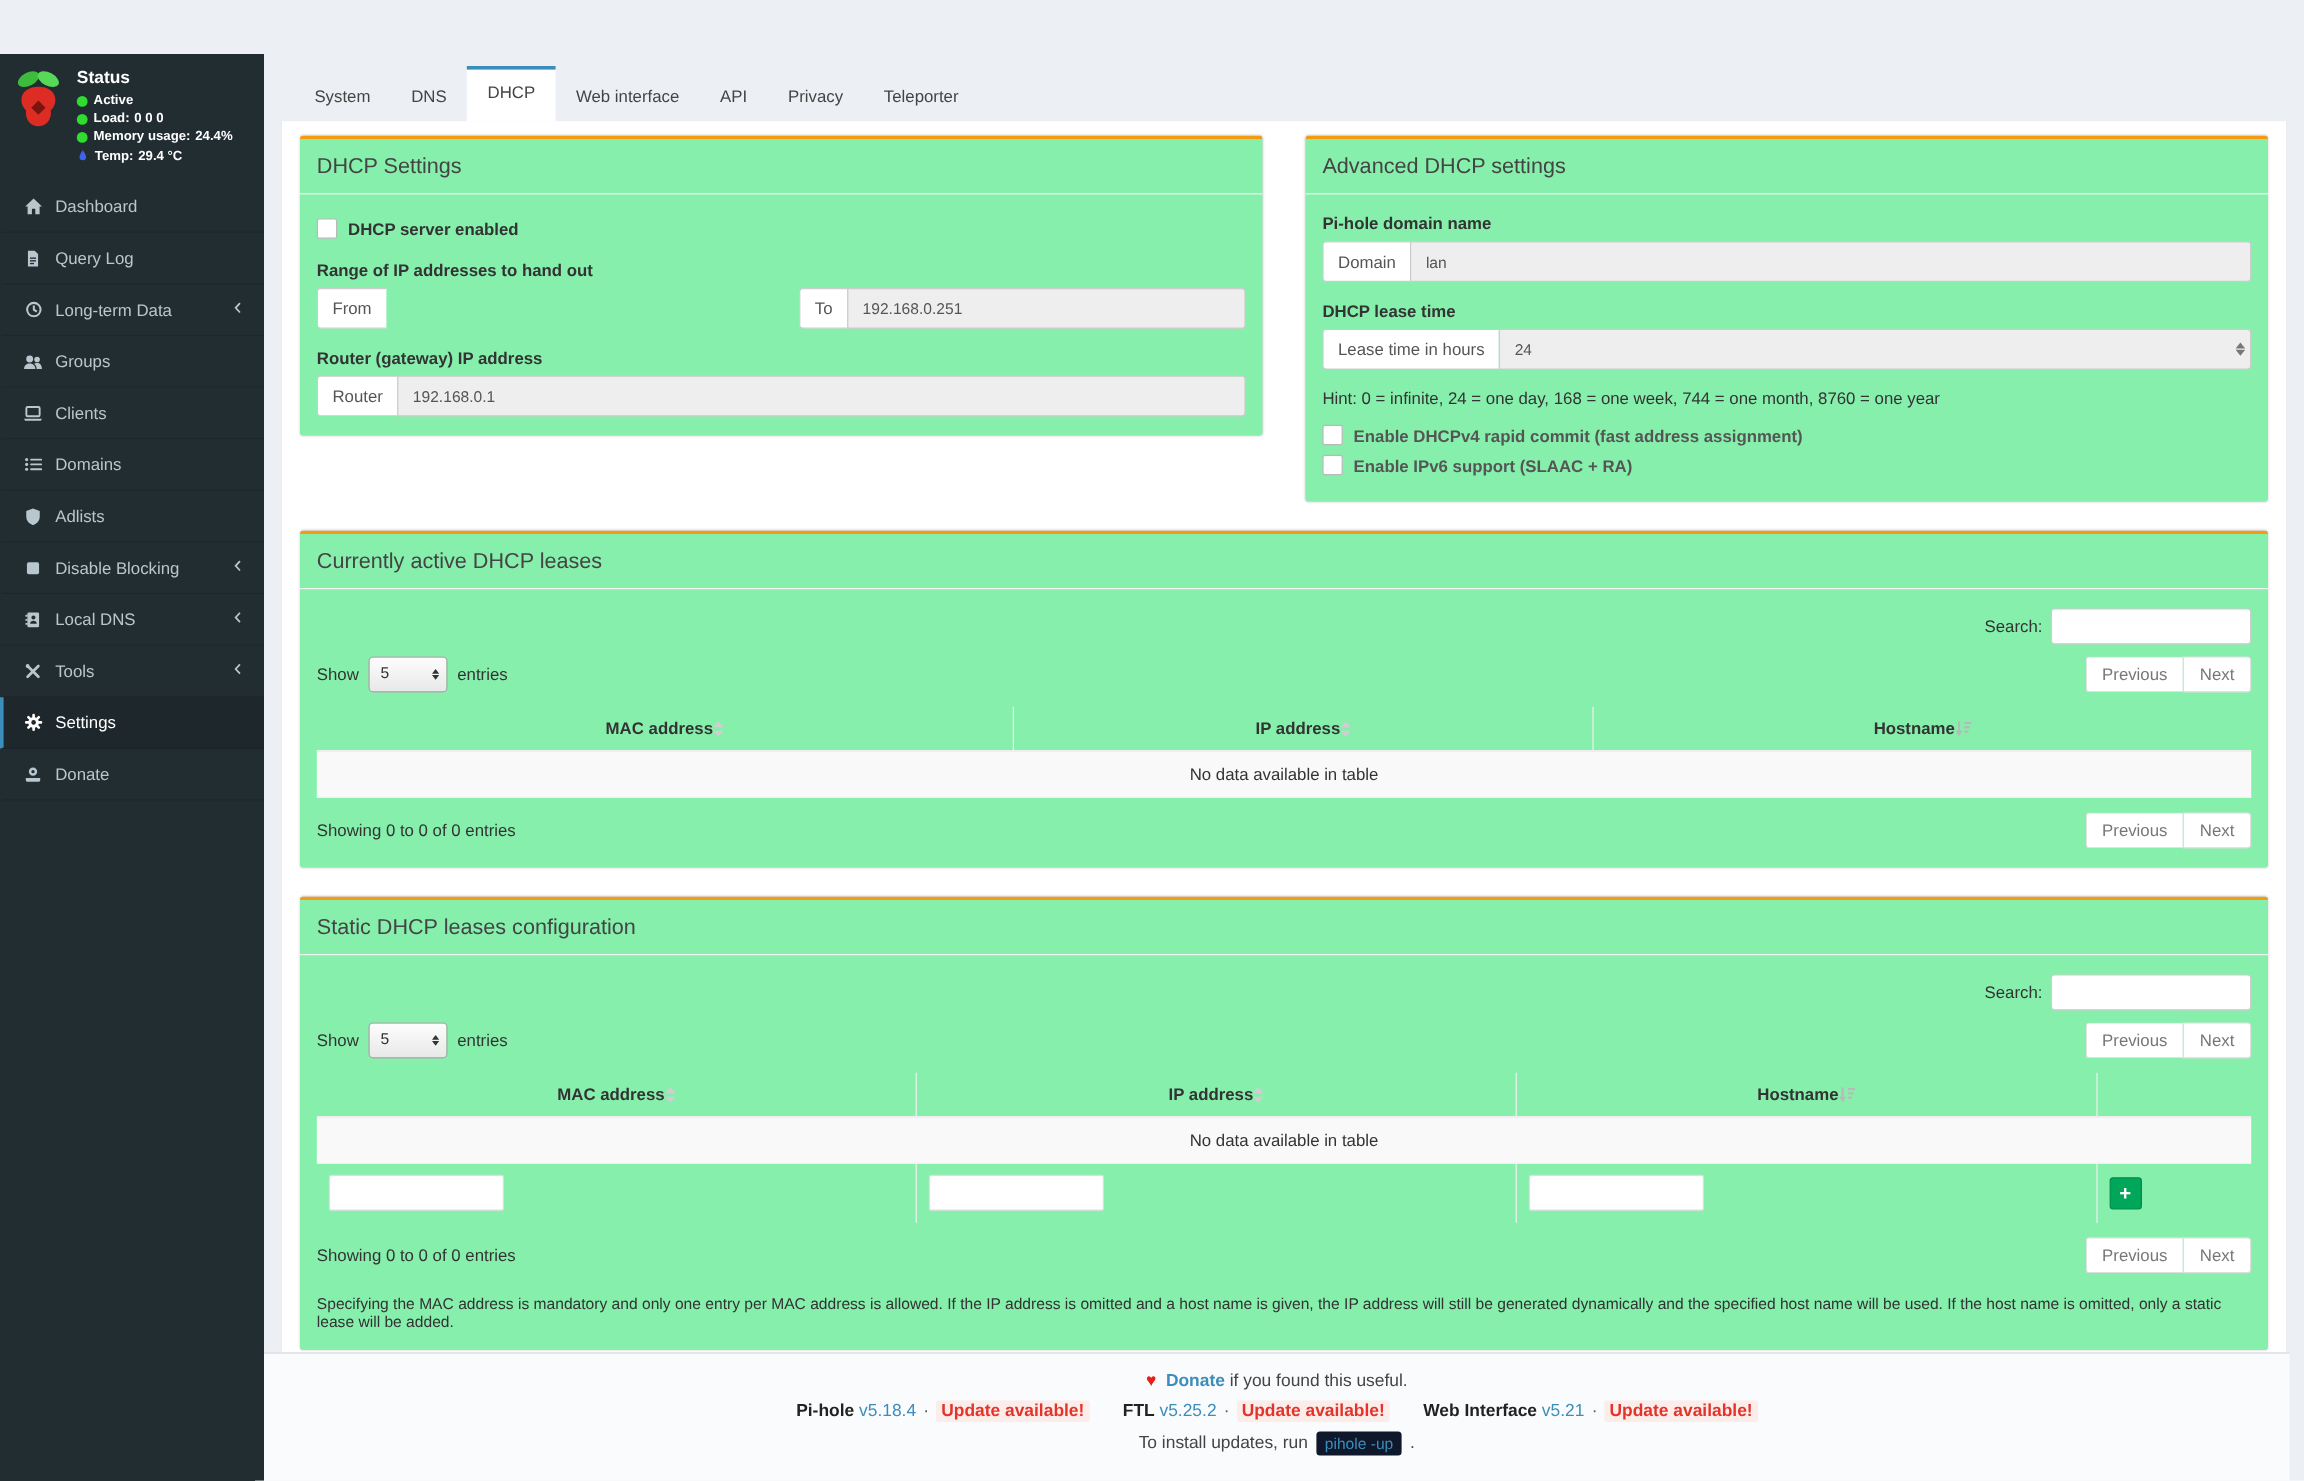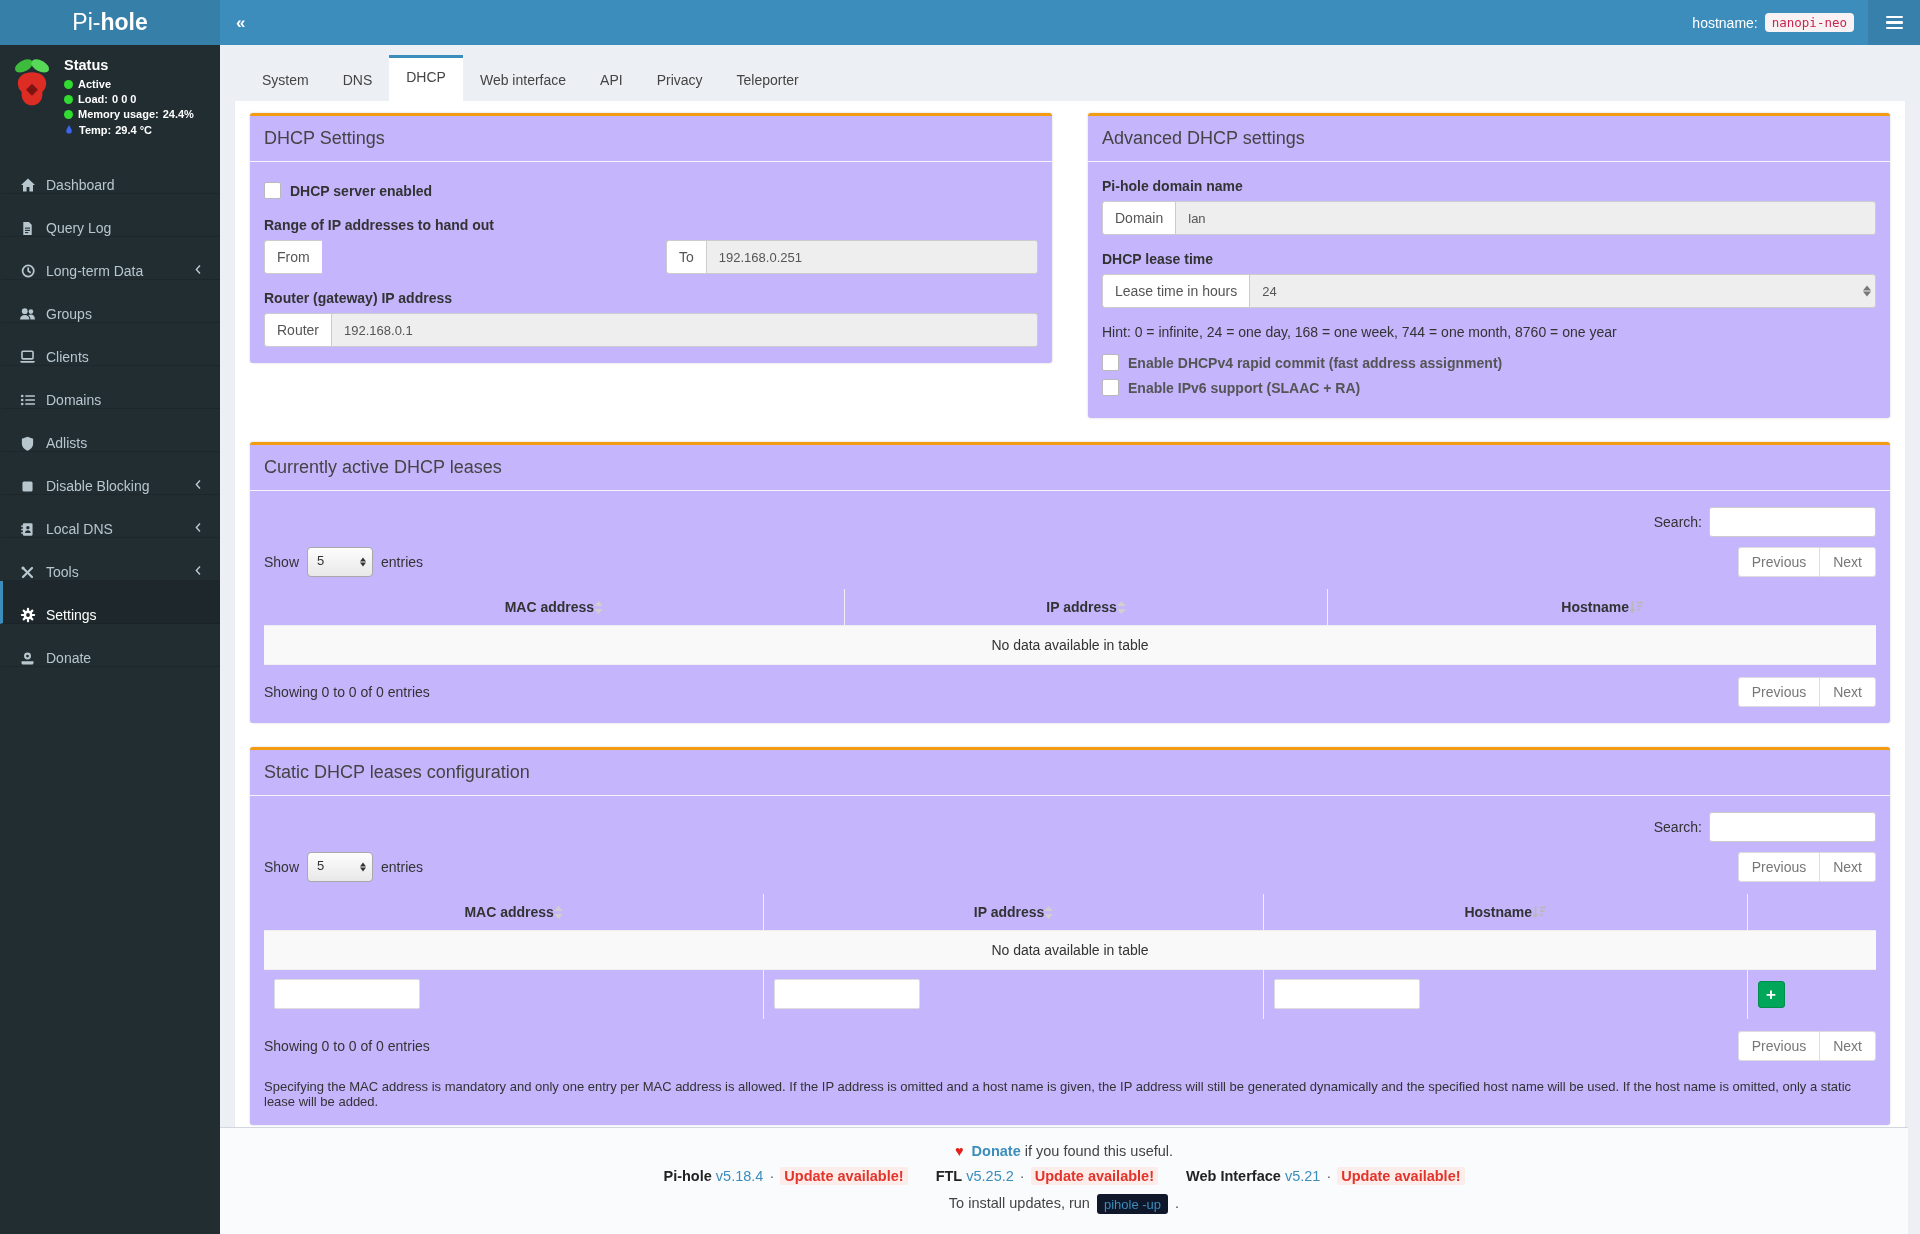--- a/index.html
+++ b/index.html
@@ -25,36 +25,36 @@
   .status-panel { display:flex; padding:10px 8px 12px 6px; }
   .status-panel svg { flex:0 0 auto; }
   .status-info { margin-left:6px; color:#fff; }
   .status-title { font-size:14.5px; font-weight:bold; margin:2px 0 5px; }
   .status-row { font-size:11px; font-weight:bold; display:flex; align-items:center; margin-bottom:3px; white-space:nowrap; }
   .status-row .dot { width:9px; height:9px; border-radius:50%; background:#2fdc2f; margin-right:5px; flex:0 0 auto; }
   .status-row .sp { margin-left:4px; }
   .status-row svg { margin-right:5px; }
 
   .menu { list-style:none; }
-  .menu li { display:flex; align-items:flex-end; height:43px; padding:0 15px 0 15px; color:#b8c7ce; font-size:14px; cursor:pointer; border-left:3px solid transparent; border-bottom:1px solid rgba(0,0,0,0.14); }
+  .menu li { display:flex; align-items:center; height:43px; padding:0 15px 0 15px; color:#b8c7ce; font-size:14px; cursor:pointer; border-left:3px solid transparent; border-bottom:1px solid rgba(0,0,0,0.14); }
   .menu li .mi { width:19px; margin-right:9px; display:flex; justify-content:center; }
   .menu li .chev { margin-left:auto; }
   .menu li.active { background:#1e282c; color:#fff; border-left-color:#3c8dbc; }
   .menu svg .ic { fill:#b8c7ce; }
   .menu li.active svg .ic { fill:#ffffff; }
 
   
   .content-wrapper { position:absolute; top:45px; left:220px; right:0; padding:10px 15px 0; }
   .tabs { display:flex; padding-left:10px; }
   .tab { padding:14px 17px 13px; font-size:14px; color:#444; cursor:pointer; border-top:3px solid transparent; }
   .tab.active { background:#fff; border-top-color:#3c8dbc; padding-top:11px; }
   .tab-content { background:#fff; padding:12px 15px 18px; box-shadow:0 1px 1px rgba(0,0,0,0.08); }
 
   .row-2col { display:grid; grid-template-columns:1fr 1fr; column-gap:36px; align-items:start; }
-  .box { background:#c4b5fd; border-top:3px solid #f39c12; border-radius:3px; box-shadow:0 0 2px rgba(0,0,0,0.22); margin-bottom:24px; }
+  .box { background:#86efac; border-top:3px solid #f39c12; border-radius:3px; box-shadow:0 0 2px rgba(0,0,0,0.22); margin-bottom:24px; }
   .box-header { padding:12px 14px; border-bottom:1px solid #f4f4f4; }
   .box-title { font-size:18px; color:#444; }
   .box-body { padding:12px 14px 16px; }
 
   .checkbox-row { display:flex; align-items:center; margin:8px 0 6px; }
   .checkbox-row input[type="checkbox"] { appearance:none; -webkit-appearance:none; width:17px; height:17px; border:1px solid #b9b9b9; background:#fff; border-radius:2px; margin-right:9px; cursor:pointer; flex:0 0 auto; }
   .checkbox-row label { font-weight:bold; font-size:14px; color:#333; cursor:pointer; }
   .checkbox-row.dim label { color:#555; }
   .mb18 { margin-bottom:18px; }
 
@@ -114,38 +114,20 @@
   .prod .dot-sep { color:#555; margin:0 2px; }
   .update-badge { color:#e2342b; font-weight:bold; background:#fcecea; padding:1px 4px; border-radius:2px; }
   .f-line3 { margin-top:11px; }
   .code-chip { font-family:Liberation Sans, sans-serif; font-size:13px; color:#3c8dbc; background:#0f172a; padding:2.5px 7px; border-radius:3px; margin:0 3px; }
 </style>
 </head>
 <body>
 
 <div class="app">
 
-  <header class="main-header">
-    <div class="logo">
-      <span class="lt">Pi-</span>
-        <span class="bd">hole</span>
-    </div>
-    <nav class="navbar">
-      <a class="collapse-toggle">«</a>
-      <div class="nav-right">
-        <span class="hostname-label">hostname:</span>
-        <code class="hostname-badge">nanopi-neo</code>
-        <a class="hamburger">
-          <span class="bar"></span>
-            <span class="bar"></span>
-            <span class="bar"></span>
-        </a>
-      </div>
-    </nav>
-  </header>
 
   <aside class="sidebar">
     <div class="status-panel">
       <svg viewBox="0 0 56 70" width="52" height="64">
         <ellipse cx="19" cy="12" rx="10.5" ry="6" fill="#3dbb3d" transform="rotate(-28 19 12)"></ellipse>
         <ellipse cx="37" cy="12" rx="10.5" ry="6" fill="#57d957" transform="rotate(28 37 12)"></ellipse>
         <path d="M28 19c8.5 0 15.5 4.2 15.5 12.2 0 4-2 7.2-4.2 9.2 1.2 9.4-5.2 14.6-11.3 14.6s-12.5-5.2-11.3-14.6c-2.2-2-4.2-5.2-4.2-9.2C12.5 23.2 19.5 19 28 19z" fill="#dd2c24"></path>
         <path d="M28 31.5l6.5 6.5-6.5 6.5-6.5-6.5z" fill="#7a1410"></path>
       </svg>
       <div class="status-info">

